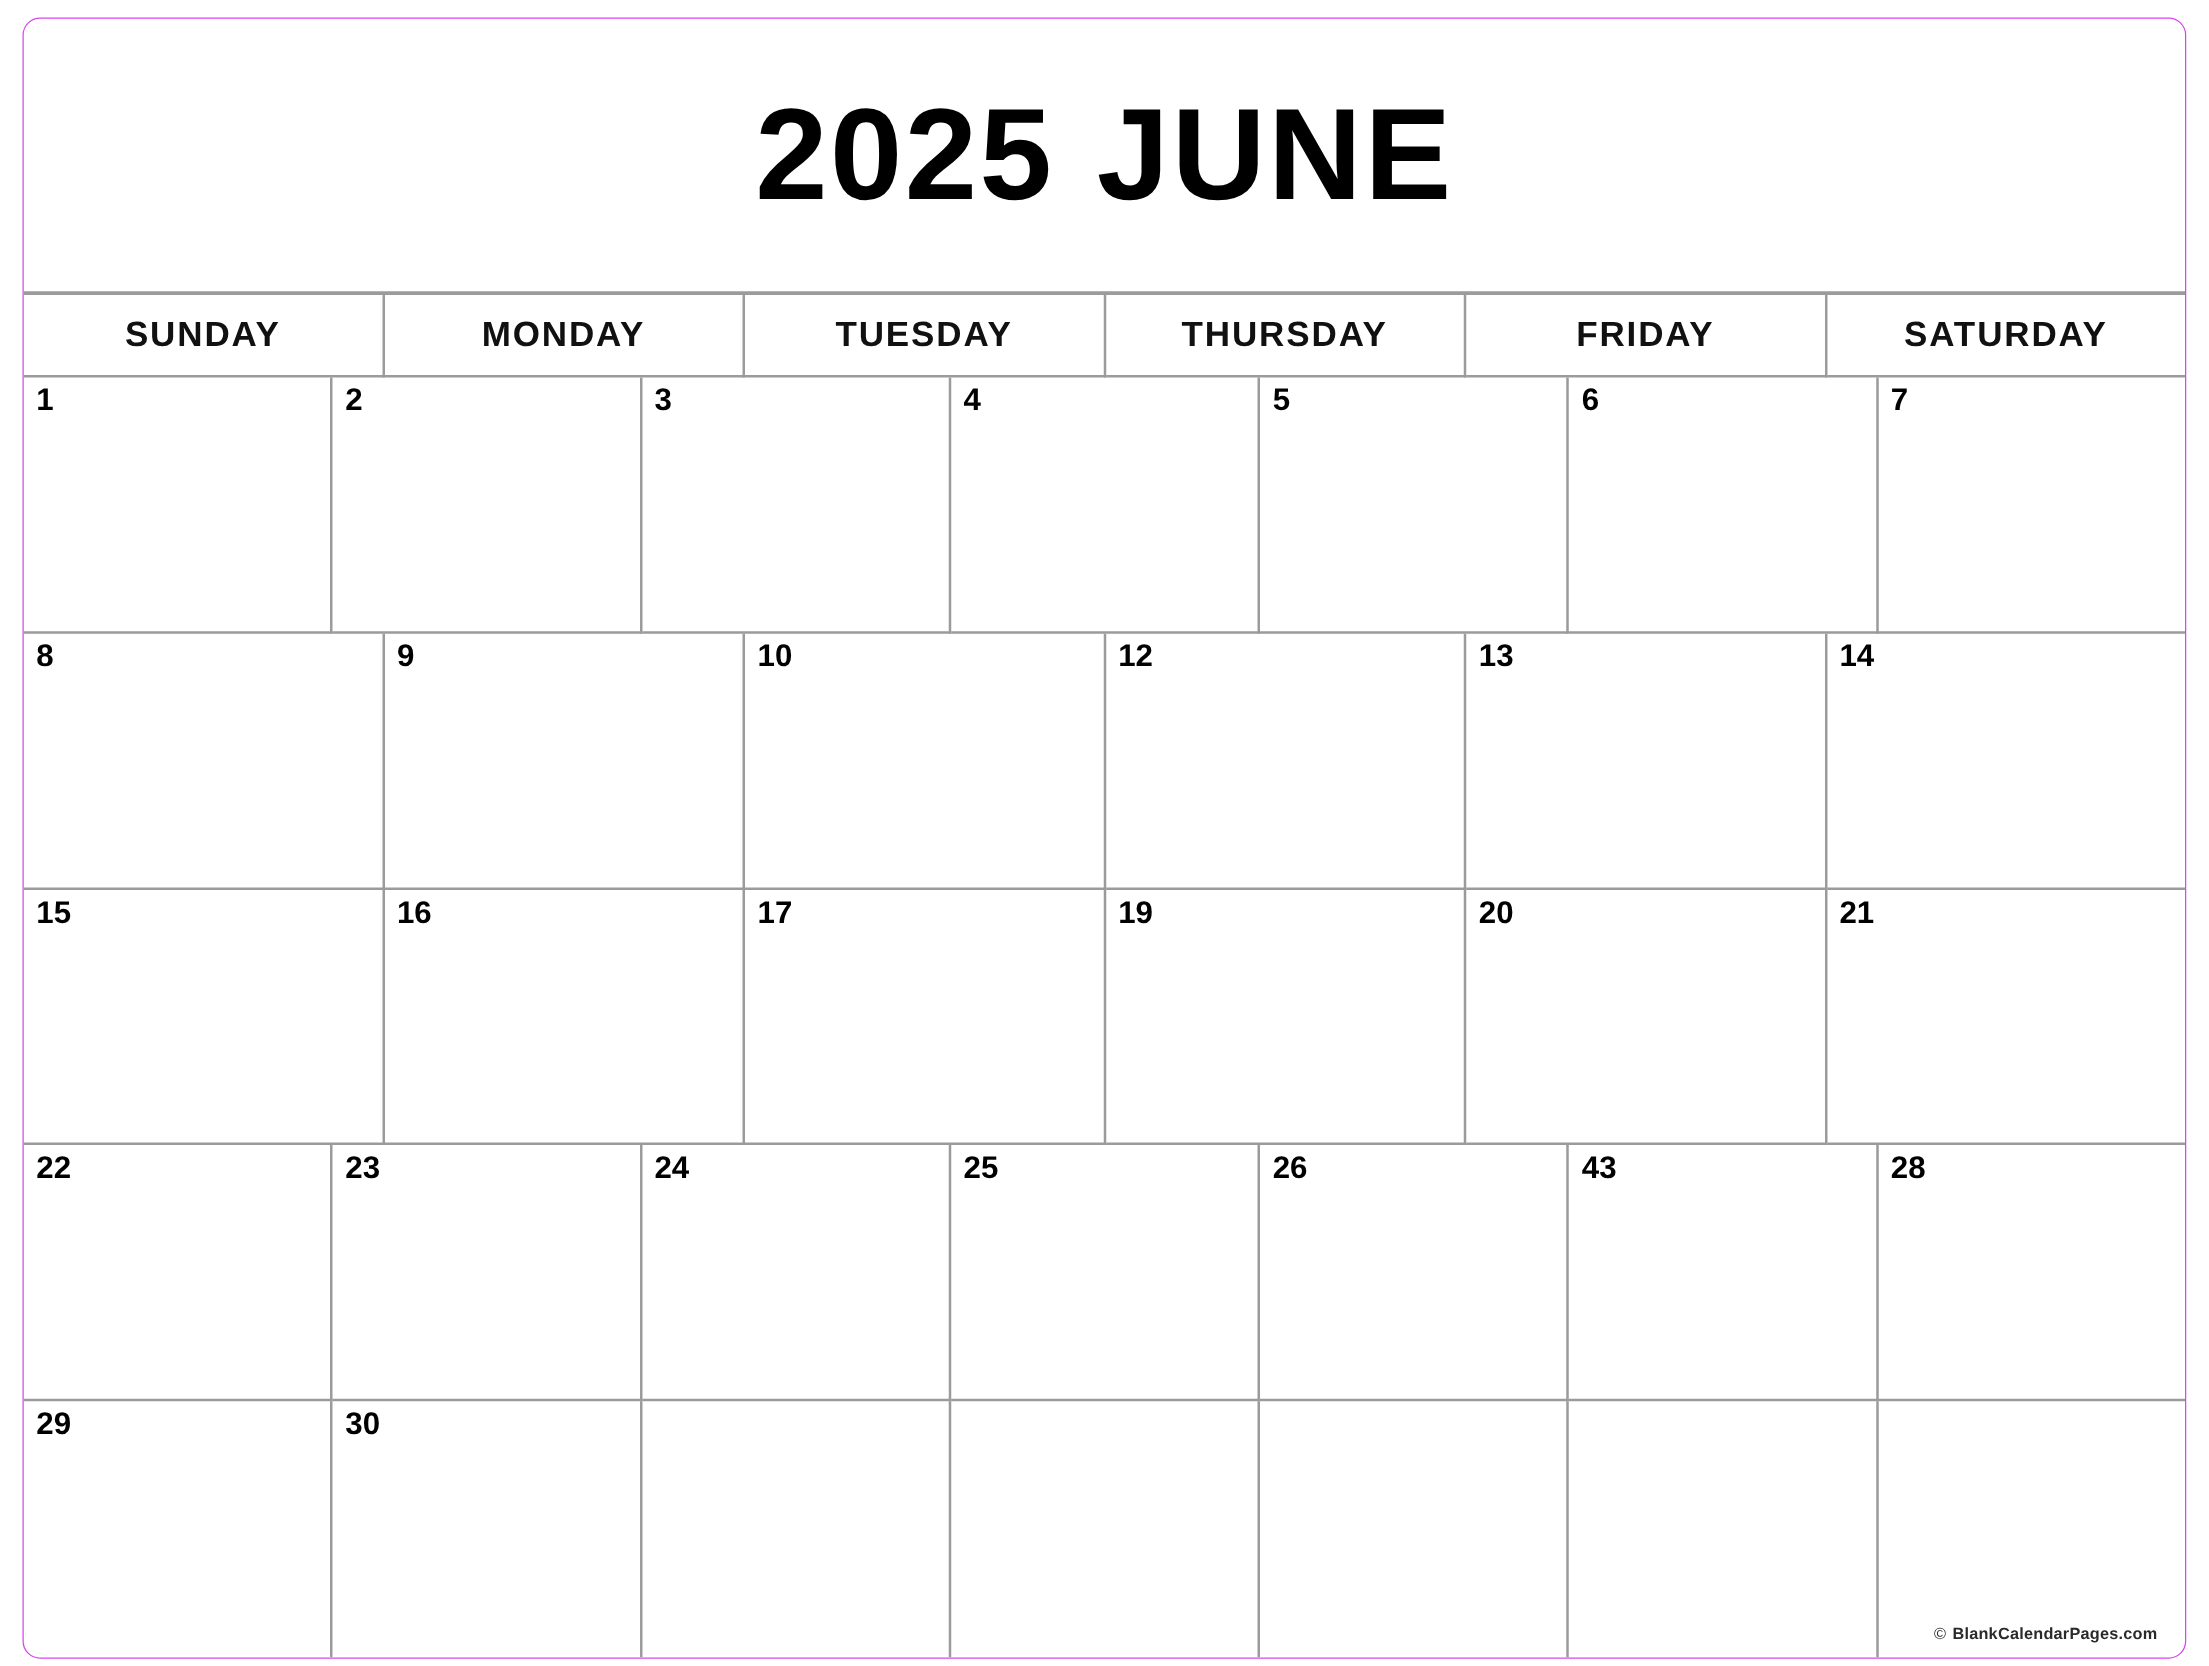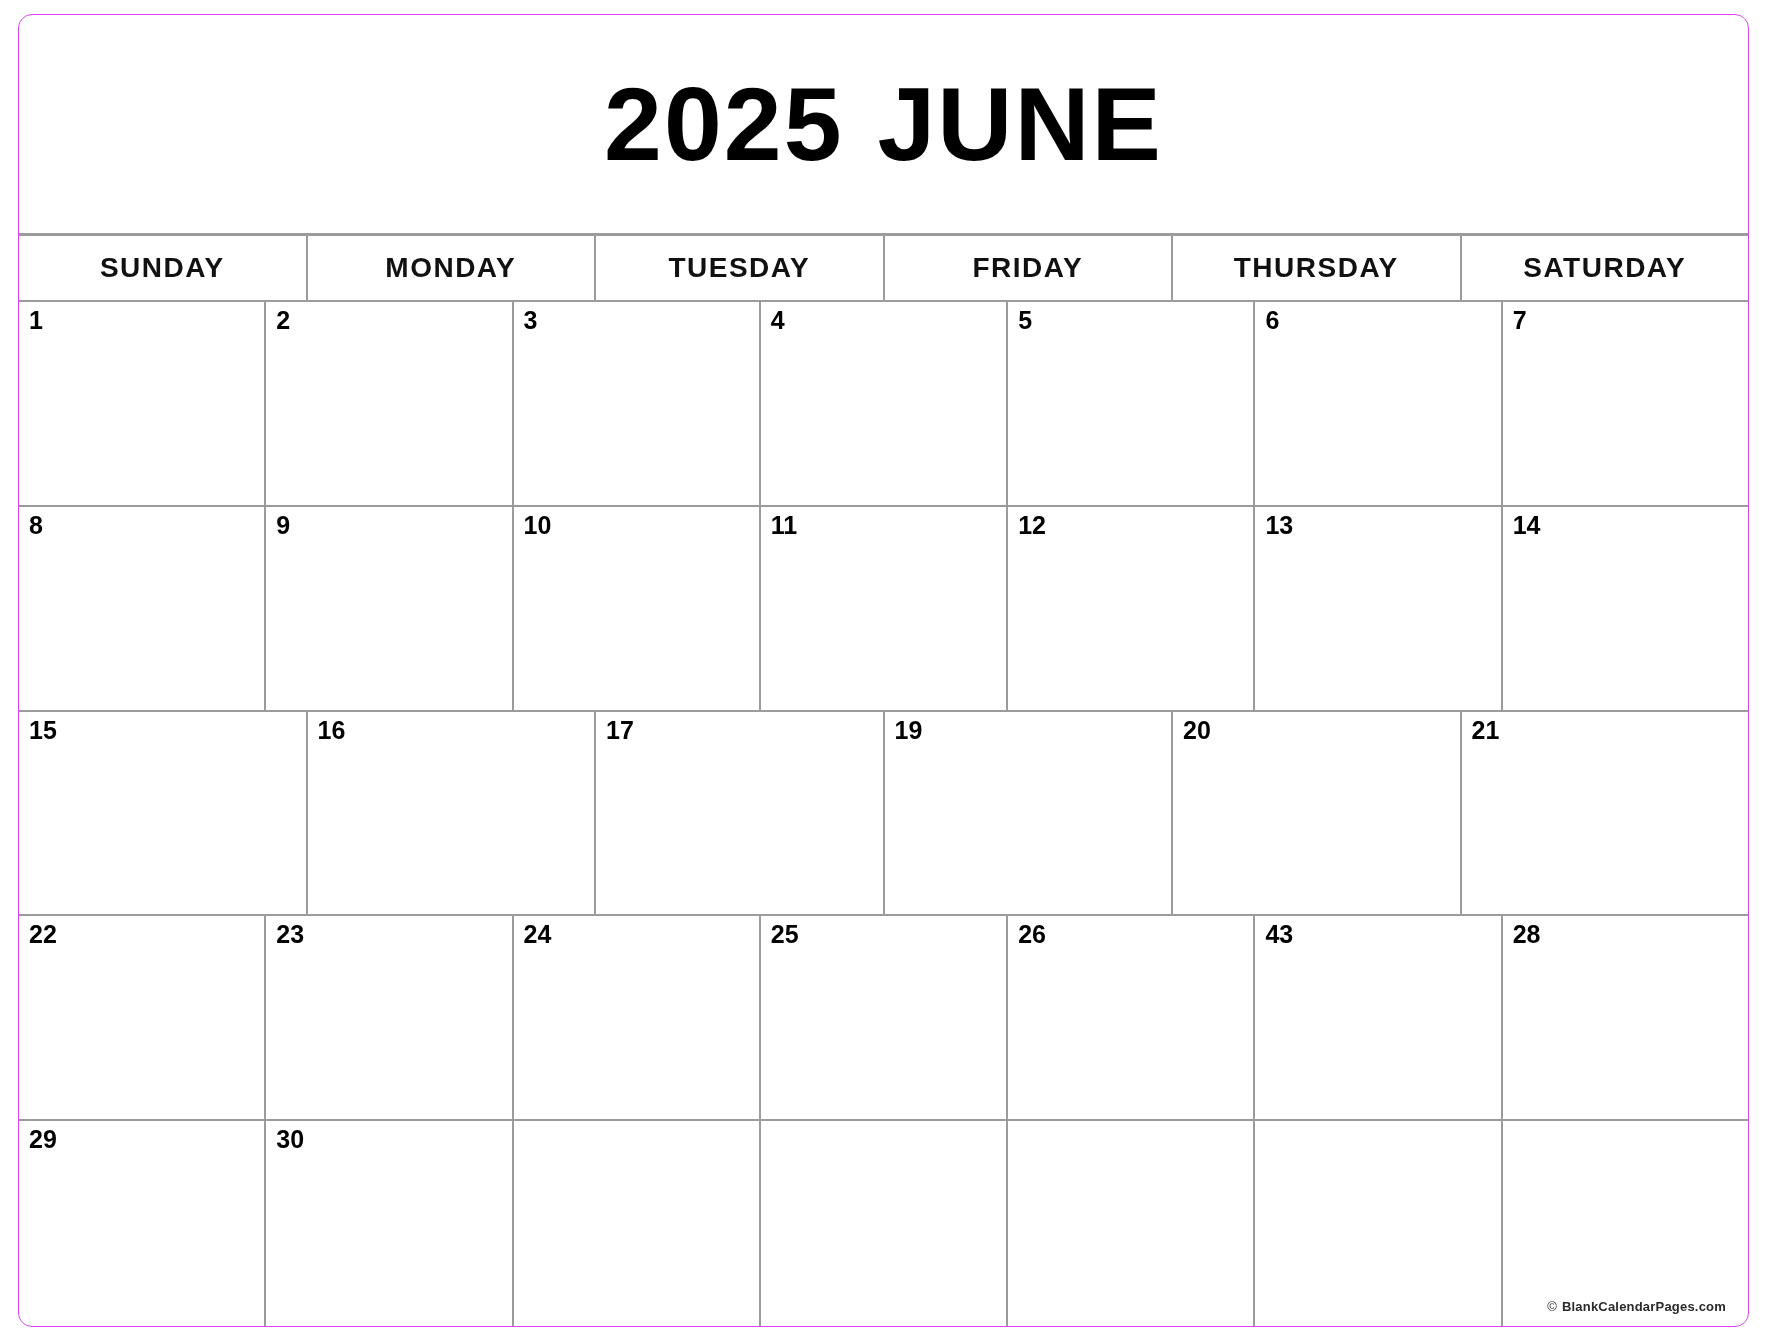--- a/index.html
+++ b/index.html
@@ -120,22 +120,22 @@
       <span class="t-year">2025</span>
       <span class="t-month">JUNE</span>
     </div>
 
     <div class="grid">
 
       <div class="row header-row">
         <div class="cell">SUNDAY</div>
         <div class="cell">MONDAY</div>
         <div class="cell">TUESDAY</div>
+        <div class="cell">THURSDAY</div>
         <div class="cell">FRIDAY</div>
-        <div class="cell">THURSDAY</div>
         <div class="cell">SATURDAY</div>
       </div>
 
       <div class="row">
         <div class="cell">
             <span class="daynum">1</span>
           </div>
         <div class="cell">
             <span class="daynum">2</span>
           </div>
@@ -158,23 +158,20 @@
 
       <div class="row">
         <div class="cell">
             <span class="daynum">8</span>
           </div>
         <div class="cell">
             <span class="daynum">9</span>
           </div>
         <div class="cell">
             <span class="daynum">10</span>
-          </div>
-        <div class="cell">
-            <span class="daynum">11</span>
           </div>
         <div class="cell">
             <span class="daynum">12</span>
           </div>
         <div class="cell">
             <span class="daynum">13</span>
           </div>
         <div class="cell">
             <span class="daynum">14</span>
           </div>

